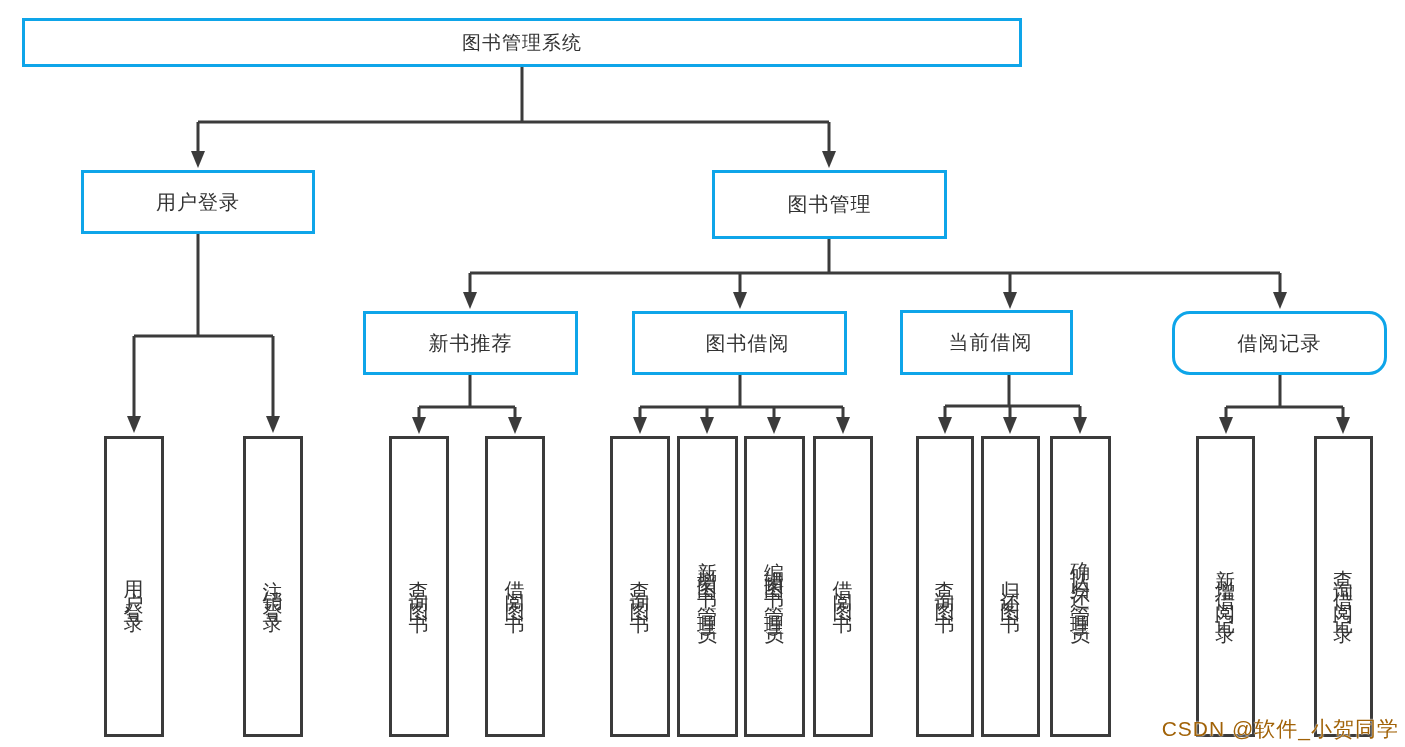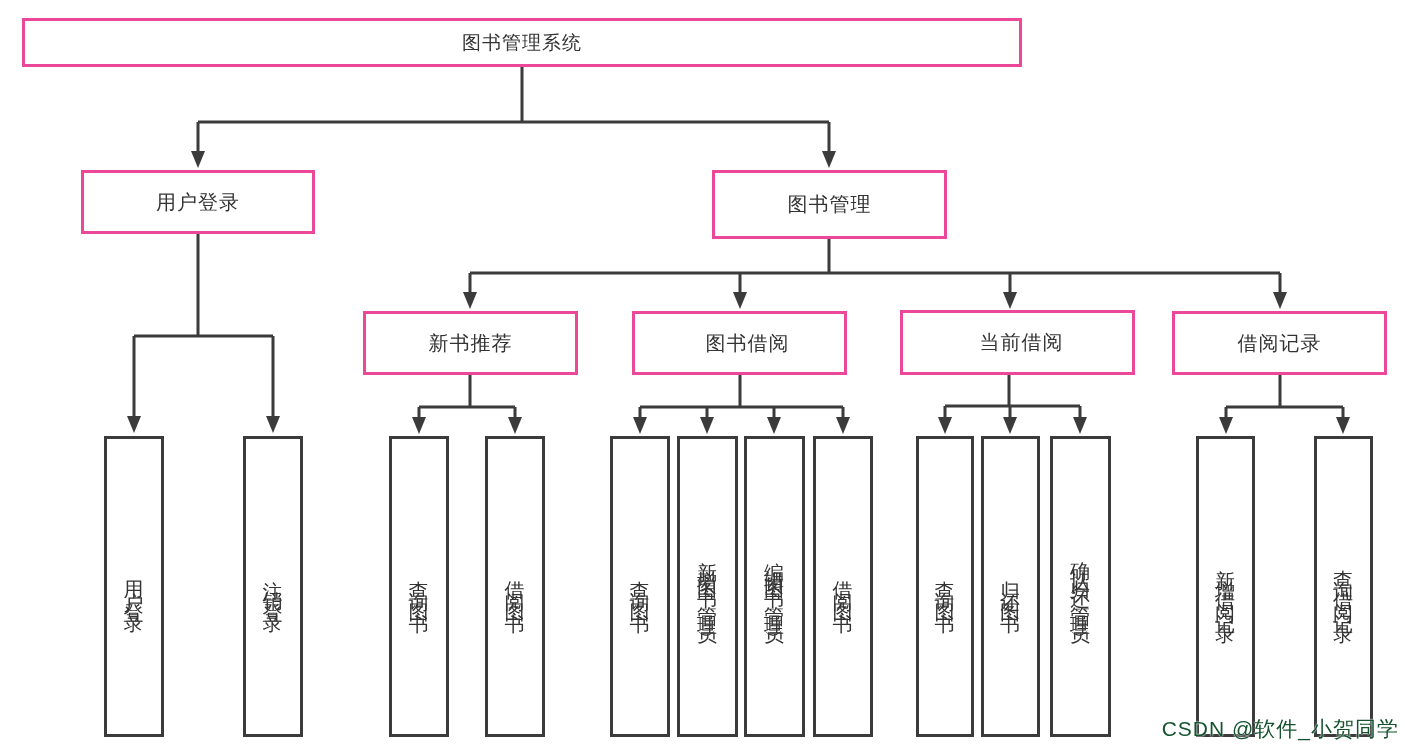--- a/index.html
+++ b/index.html
@@ -19,37 +19,37 @@
     position: absolute;
     left: 0;
     top: 0;
     width: 1405px;
     height: 747px;
     pointer-events: none;
   }
   .node {
     position: absolute;
     box-sizing: border-box;
-    border: 3px solid #ec4899;
+    border: 3px solid #0ea5e9;
     background: #ffffff;
     color: #333333;
     display: flex;
     align-items: center;
     justify-content: center;
     font-size: 20px;
     letter-spacing: 1px;
     white-space: nowrap;
   }
   .root { left: 22px;  top: 18px;  width: 1000px; height: 49px; font-size: 19px; }
   .pos-user-login     { left: 81px;   top: 170px; width: 234px; height: 64px; }
   .pos-book-mgmt      { left: 712px;  top: 170px; width: 235px; height: 69px; }
   .pos-new-books      { left: 363px;  top: 311px; width: 215px; height: 64px; }
   .pos-book-borrow    { left: 632px;  top: 311px; width: 215px; height: 64px; padding-left: 16px; }
-  .pos-current-borrow { left: 900px;  top: 310px; width: 235px; height: 65px; padding-left: 8px; }
-  .pos-borrow-records { left: 1172px; top: 311px; width: 215px; height: 64px; }
+  .pos-current-borrow { left: 900px;  top: 310px; width: 173px; height: 65px; padding-left: 8px; }
+  .pos-borrow-records { left: 1172px; top: 311px; width: 215px; height: 64px; border-radius: 18px; }
 
   .leaf {
     position: absolute;
     top: 436px;
     height: 301px;
     box-sizing: border-box;
     border: 3px solid #3b3b3b;
     background: #ffffff;
     color: #333333;
     display: flex;
@@ -79,21 +79,21 @@
   .pos-leaf-e2 { left: 1314px; width: 59px; }
   .pos-leaf-c2 .vtext, .pos-leaf-c3 .vtext, .pos-leaf-d3 .vtext {
     letter-spacing: 9px;
     font-size: 20px;
   }
   .watermark {
     position: absolute;
     right: 6px;
     bottom: 4px;
     font-size: 21px;
-    color: #14532d;
+    color: #a16207;
     text-shadow: 0 0 2px #ffffff, 0 0 1px #ffffff;
     letter-spacing: 1px;
     z-index: 5;
     white-space: nowrap;
   }
 </style>
 </head>
 <body>
 
 <div class="canvas">

